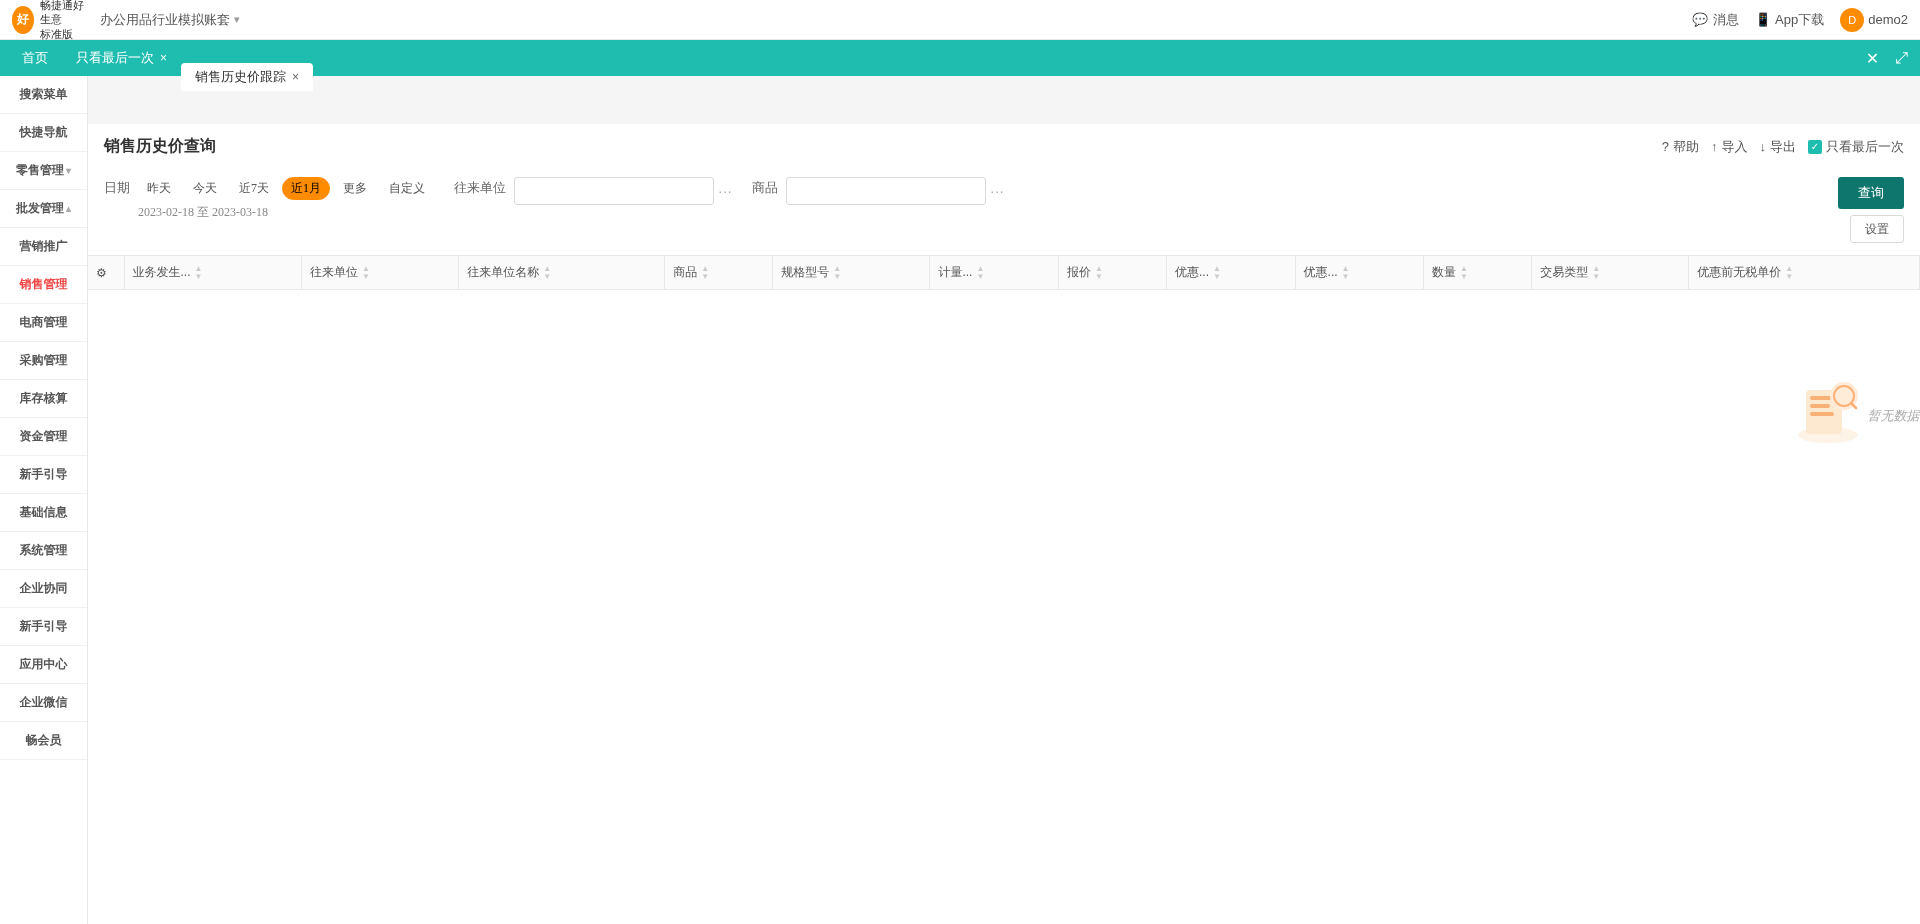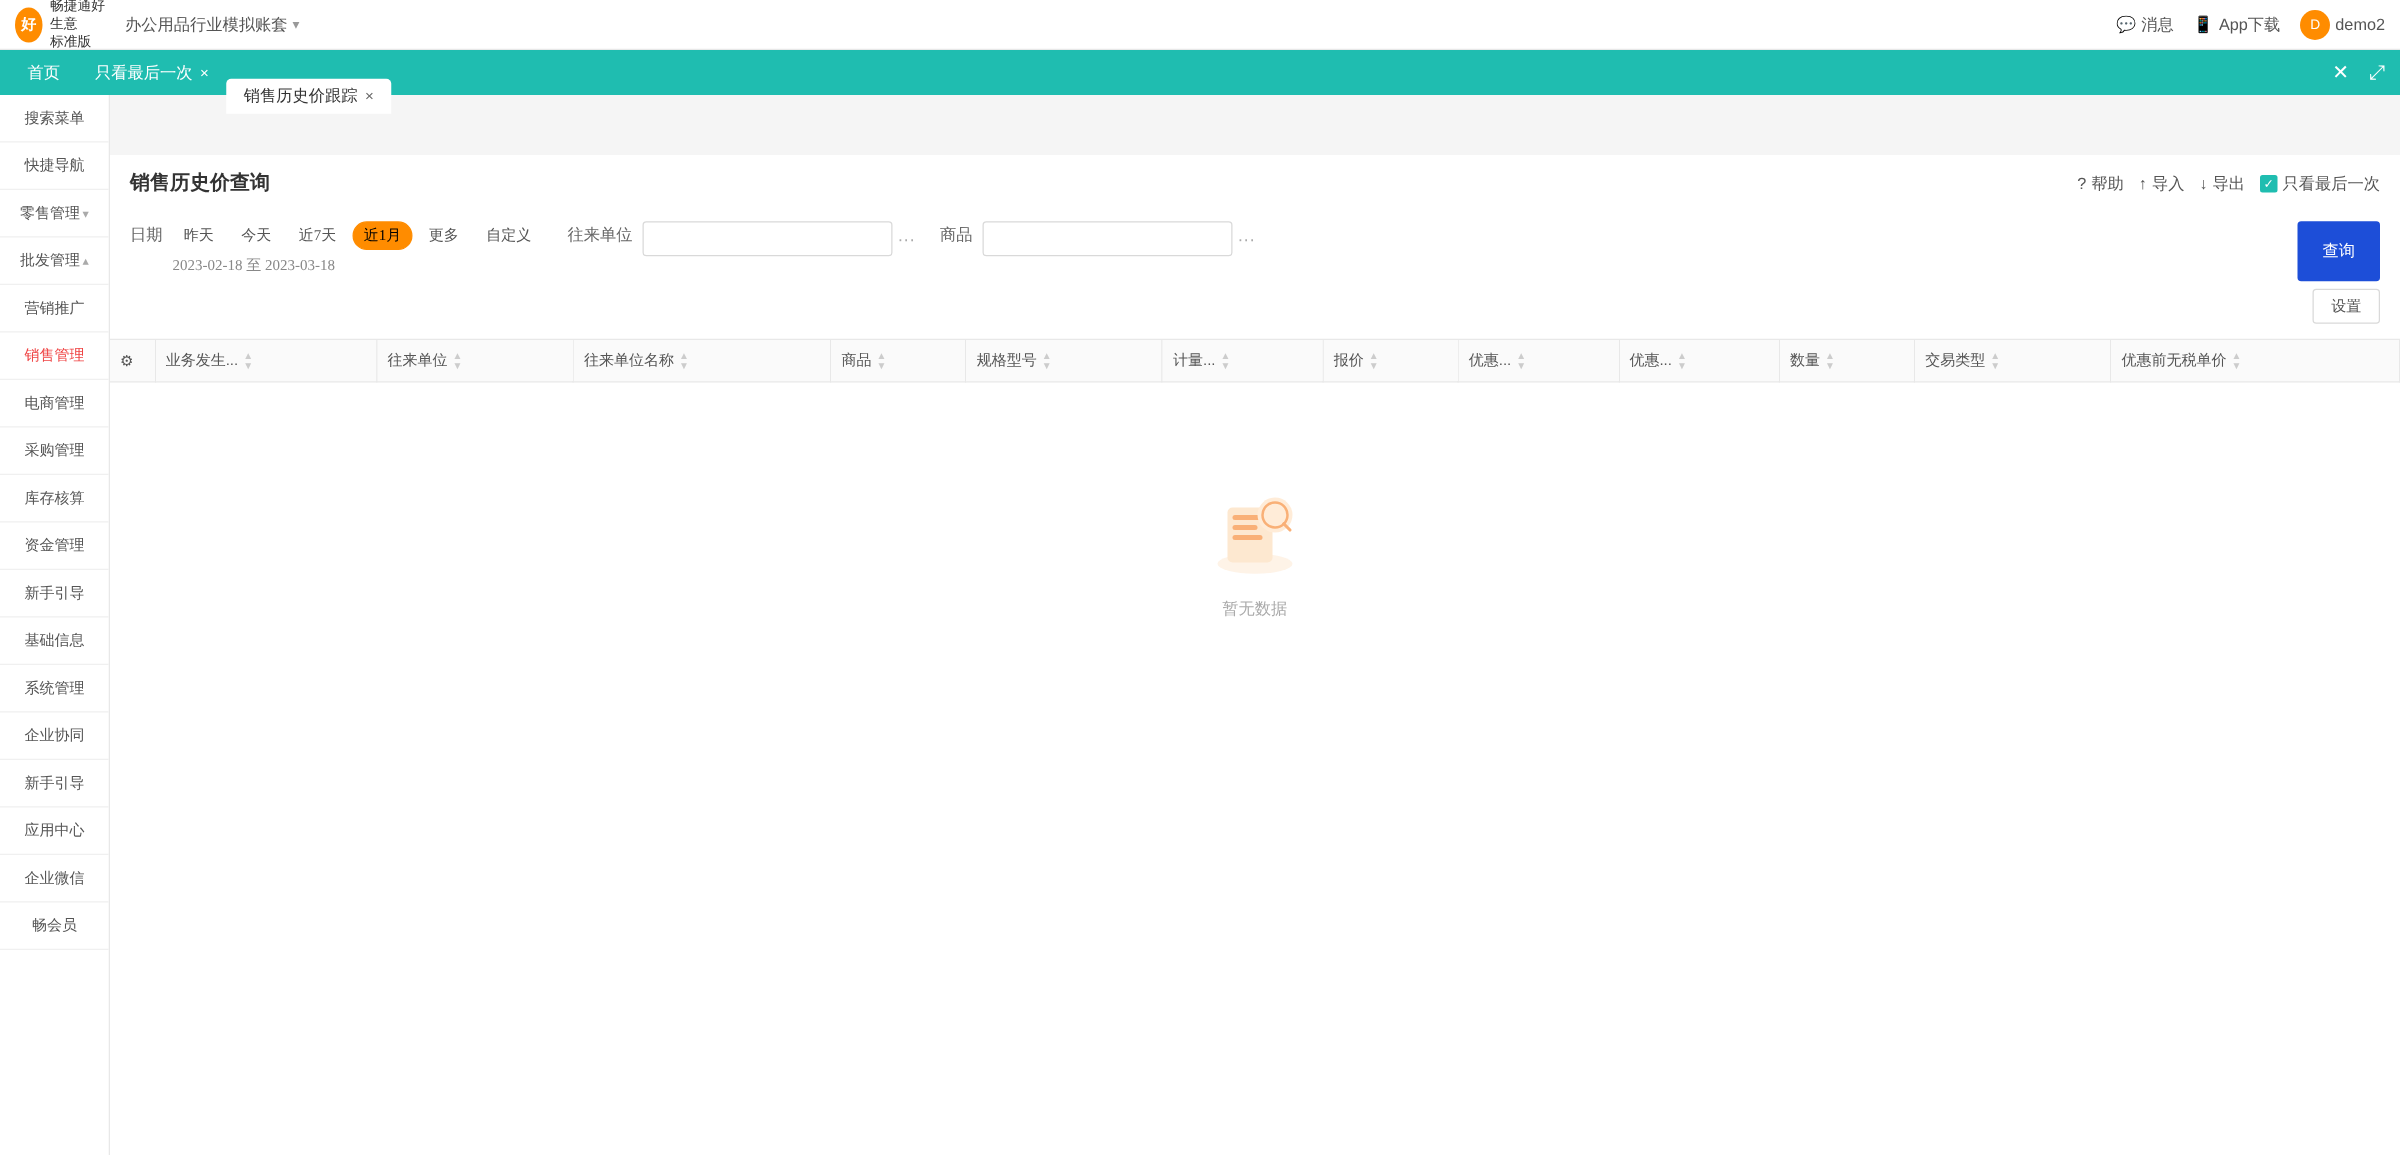--- a/index.html
+++ b/index.html
@@ -134,20 +134,21 @@
 
     
     .sidebar {
       width: 88px;
       background: white;
       border-right: 1px solid #e8e8e8;
       display: flex;
       flex-direction: column;
       overflow-y: auto;
       flex-shrink: 0;
+      font-weight: bold;
     }
     .sidebar-item {
       padding: 10px 4px;
       text-align: center;
       color: #555;
       font-size: 12px;
       cursor: pointer;
       border-bottom: 1px solid #f0f0f0;
       display: flex;
       align-items: center;
@@ -279,23 +280,23 @@
       font-size: 12px;
       color: #333;
       outline: none;
     }
     .filter-dots {
       color: #aaa;
       font-size: 14px;
       cursor: pointer;
     }
     .btn-query {
-      height: 48px;
+      height: 32px;
       padding: 0 20px;
-      background: #1d4ed8;
+      background: #0f766e;
       color: white;
       border: none;
       border-radius: 3px;
       font-size: 13px;
       cursor: pointer;
     }
     .btn-settings {
       height: 28px;
       padding: 0 14px;
       background: white;
@@ -350,24 +351,25 @@
       color: #ccc;
       font-size: 8px;
       line-height: 1;
     }
     .settings-th {
       width: 36px;
       text-align: center;
     }
     .empty-state {
       display: flex;
-      flex-direction: column;
-      align-items: center;
-      justify-content: flex-start;
+      flex-direction: row;
+      align-items: center;
+      justify-content: flex-end;
       padding: 80px 0;
+      font-style: italic;
     }
     .empty-icon {
       width: 80px;
       height: 80px;
       margin-bottom: 12px;
     }
     .empty-text {
       color: #aaa;
       font-size: 13px;
     }

